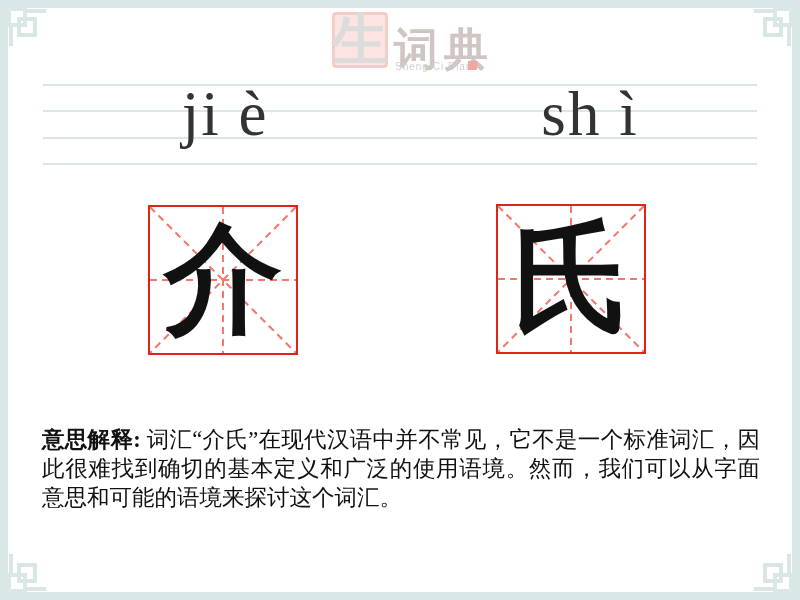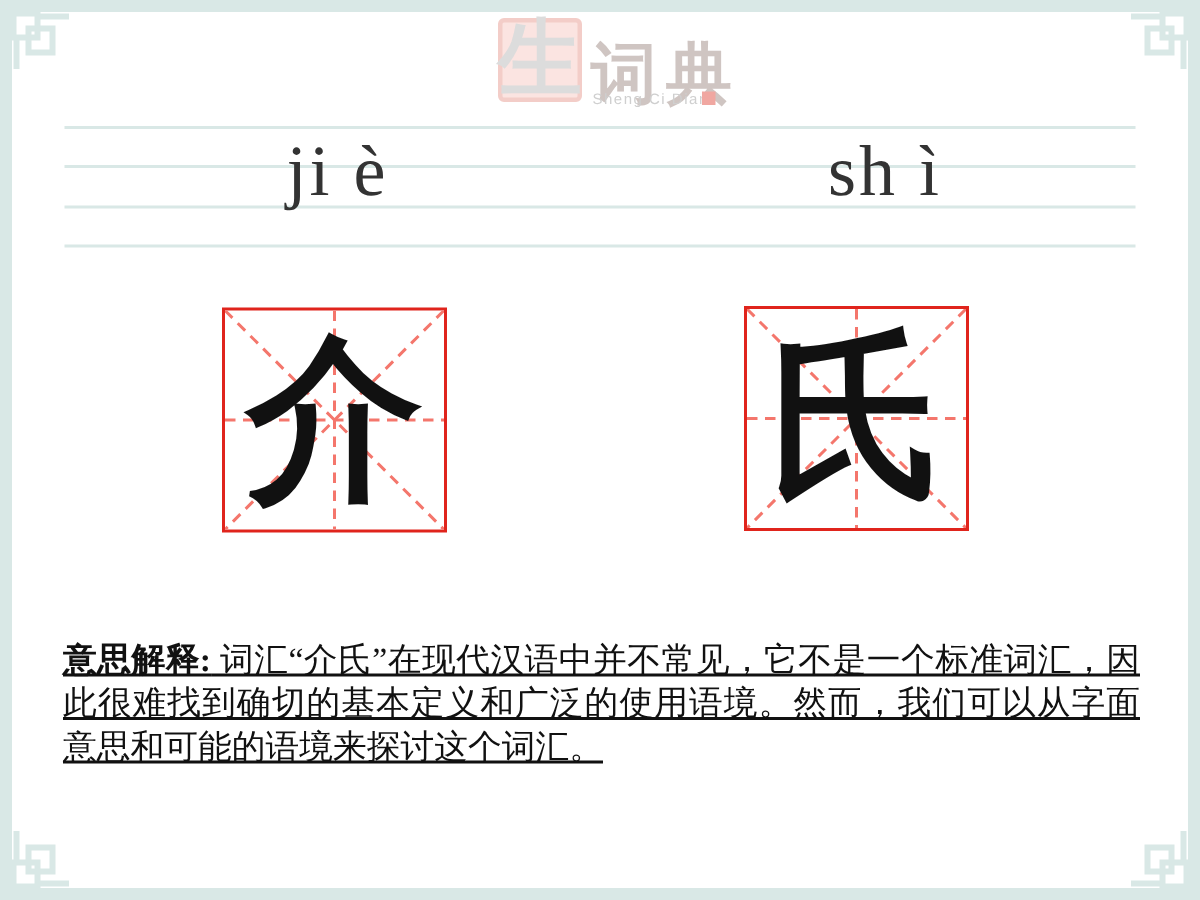--- a/index.html
+++ b/index.html
@@ -63,21 +63,21 @@
   
   .rule{position:absolute;left:43px;width:714px;height:2px;background:var(--frame);}
   .rule.r1{top:84px;}
   .rule.r2{top:110px;}
   .rule.r3{top:137px;}
   .rule.r4{top:163px;}
 
   .pinyin{
     position:absolute;top:76px;height:76px;width:300px;
     display:flex;align-items:center;justify-content:center;
-    font-size:48px;color:var(--pinyin);letter-spacing:2px;white-space:pre;text-align:center;
+    font-size:63px;color:var(--pinyin);letter-spacing:2px;white-space:pre;text-align:center;
   }
   #pinyin-1{left:75px;}
   #pinyin-2{left:440px;}
 
   
   .char-grid{
     position:absolute;width:146px;height:146px;
     border:2px solid var(--grid-border);background:#ffffff;
   }
   #grid-1{left:148px;top:205px;}
@@ -88,21 +88,20 @@
     position:absolute;inset:0;display:flex;align-items:center;justify-content:center;
     font-size:118px;font-weight:bold;color:var(--text);line-height:1;
     font-family:"Liberation Serif","DejaVu Serif",serif;
   }
 
   
   #definition{
     position:absolute;left:42px;top:402px;width:718px;
     font-size:22.5px;line-height:29px;color:var(--text);
     text-align:justify;
-    text-decoration:underline;
   }
   #definition .label{font-weight:bold;}
 </style>
 </head>
 <body>
 
 <div id="card">
 
   <div id="frame"></div>
 

